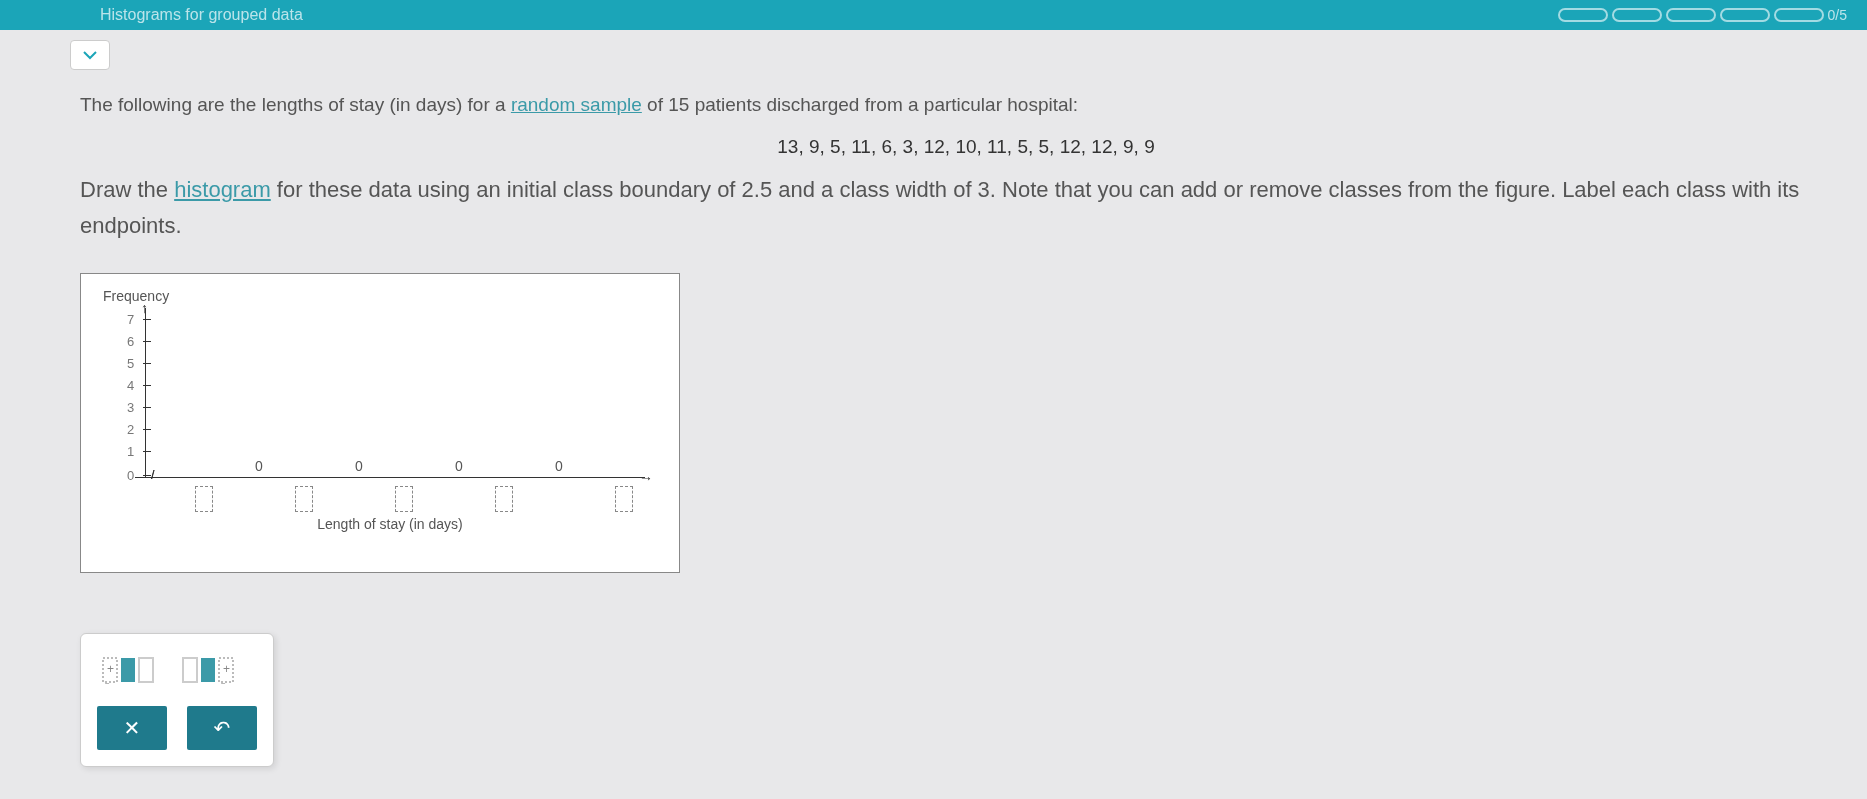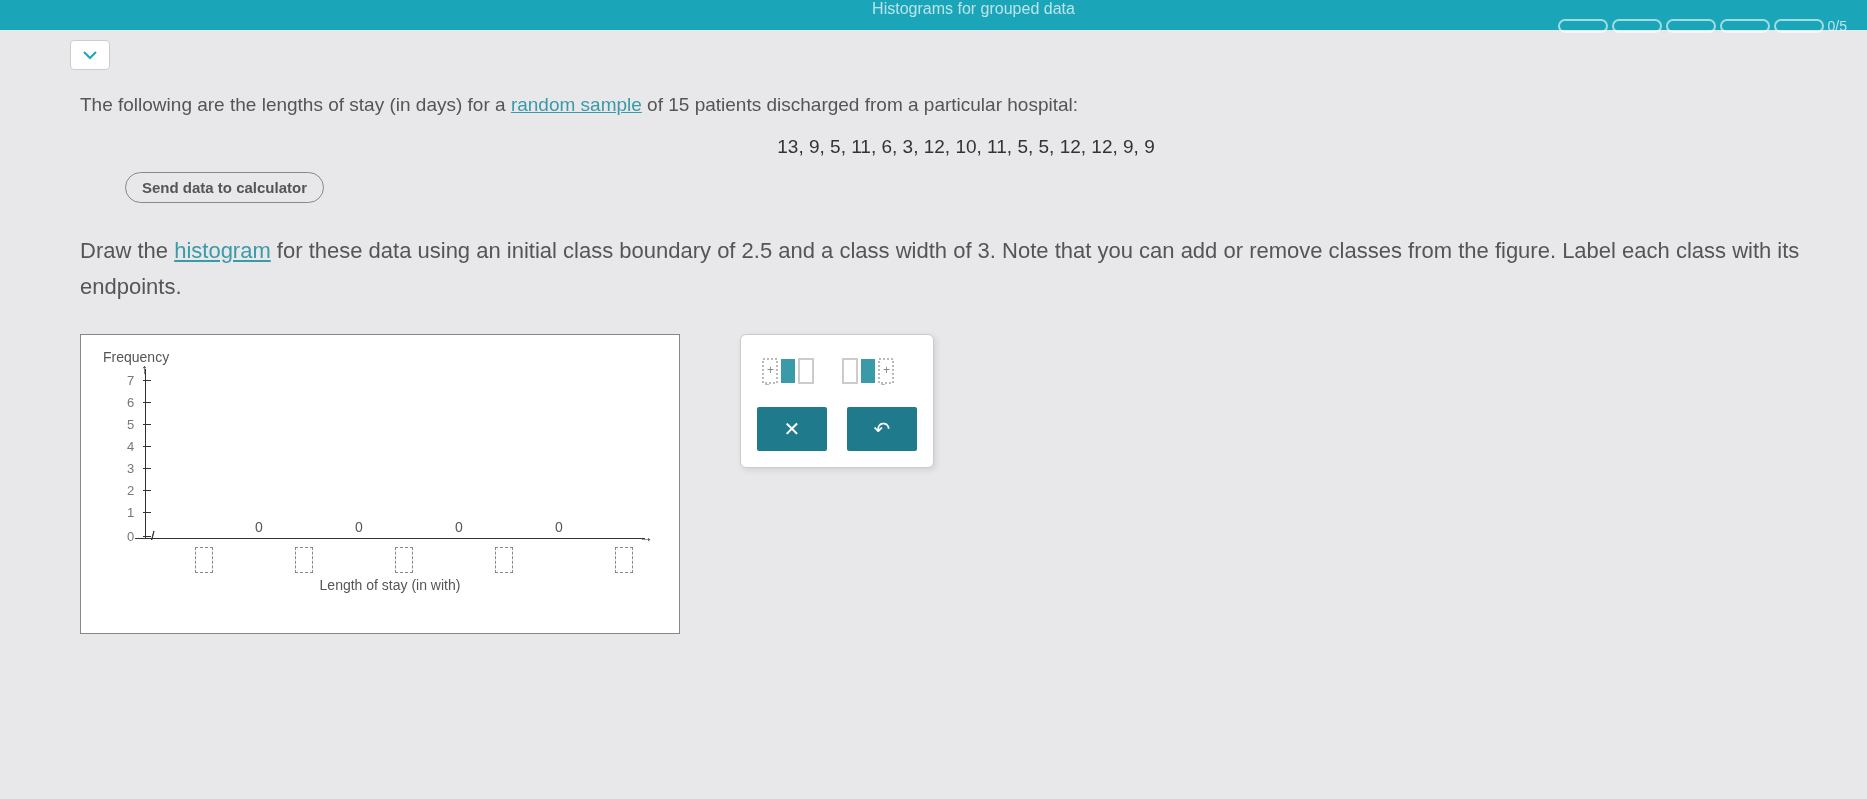--- a/index.html
+++ b/index.html
@@ -8,21 +8,20 @@
       background: #e8e8ea;
       color: #333;
     }
     .header {
       background: #1ba5b8;
       height: 30px;
       display: flex;
       align-items: center;
       padding: 0 20px;
       color: #fff;
-      flex-direction: column;
     }
     .header-title {
       margin-left: 80px;
       color: rgba(255,255,255,0.7);
       font-size: 16px;
     }
     .header-right {
       margin-left: auto;
       display: flex;
       align-items: center;
@@ -91,20 +90,21 @@
     .instruction {
       font-size: 22px;
       color: #555;
       line-height: 1.6;
       margin-bottom: 30px;
     }
     .work-area {
       display: flex;
       gap: 60px;
       align-items: flex-start;
+      flex-direction: column;
     }
     .chart-box {
       border: 1px solid #888;
       background: #fff;
       padding: 14px;
       width: 600px;
       height: 300px;
       position: relative;
     }
     .y-label {
@@ -249,21 +249,20 @@
   <svg width="16" height="16" viewBox="0 0 16 16">
       <path d="M2 5 L8 11 L14 5" stroke="#1ba5b8" stroke-width="2" fill="none"></path>
     </svg>
 </div>
 
 <div class="content">
   <p class="question-text">
     <span>The following are the lengths of stay (in days) for a </span><span class="link">random sample</span><span> of 15 patients discharged from a particular hospital:</span>
   </p>
   <p class="data-line">13, 9, 5, 11, 6, 3, 12, 10, 11, 5, 5, 12, 12, 9, 9</p>
-  <button class="send-btn">Send data to calculator</button>
   <p class="instruction">
     <span>Draw the </span><span class="link">histogram</span><span> for these data using an initial class boundary of 2.5 and a class width of 3. Note that you can add or remove classes from the figure. Label each class with its endpoints.</span>
   </p>
 
   <div class="work-area">
     <div class="chart-box">
       <div class="y-label">Frequency</div>
       <div class="chart-area">
         <div class="y-arrow">↑</div>
         <div class="y-axis"></div>
@@ -280,21 +279,21 @@
         <div class="x-arrow">→</div>
         <div class="bar-value" style="left:140px">0</div>
         <div class="bar-value" style="left:240px">0</div>
         <div class="bar-value" style="left:340px">0</div>
         <div class="bar-value" style="left:440px">0</div>
         <div class="x-input" style="left:80px"></div>
         <div class="x-input" style="left:180px"></div>
         <div class="x-input" style="left:280px"></div>
         <div class="x-input" style="left:380px"></div>
         <div class="x-input" style="left:500px"></div>
-        <div class="x-label">Length of stay (in with)</div>
+        <div class="x-label">Length of stay (in days)</div>
       </div>
     </div>
 
     <div class="tool-panel">
       <div class="tool-row">
         <div class="tool-icon">
           <svg width="56" height="36" viewBox="0 0 56 36">
             <rect x="4" y="6" width="14" height="24" fill="none" stroke="#bbb" stroke-width="2" stroke-dasharray="2,2"></rect>
             <rect x="22" y="6" width="14" height="24" fill="#3b9aa8"></rect>
             <rect x="40" y="6" width="14" height="24" fill="none" stroke="#ccc" stroke-width="2"></rect>

